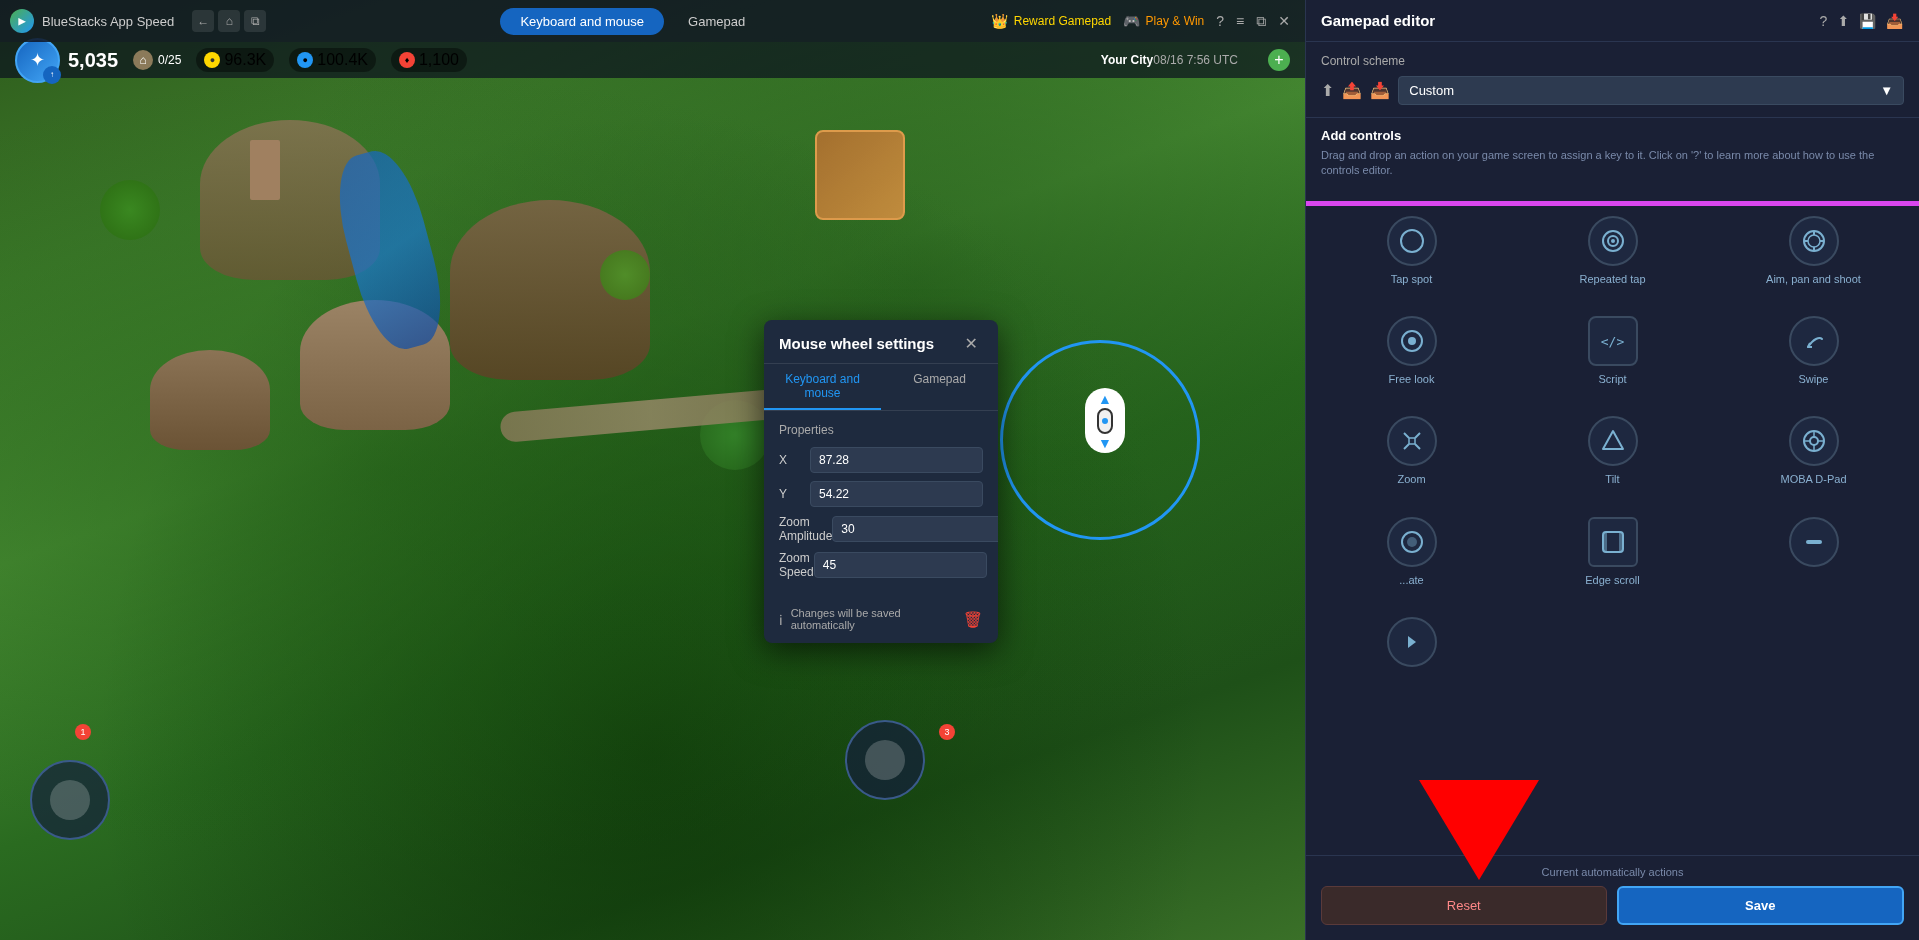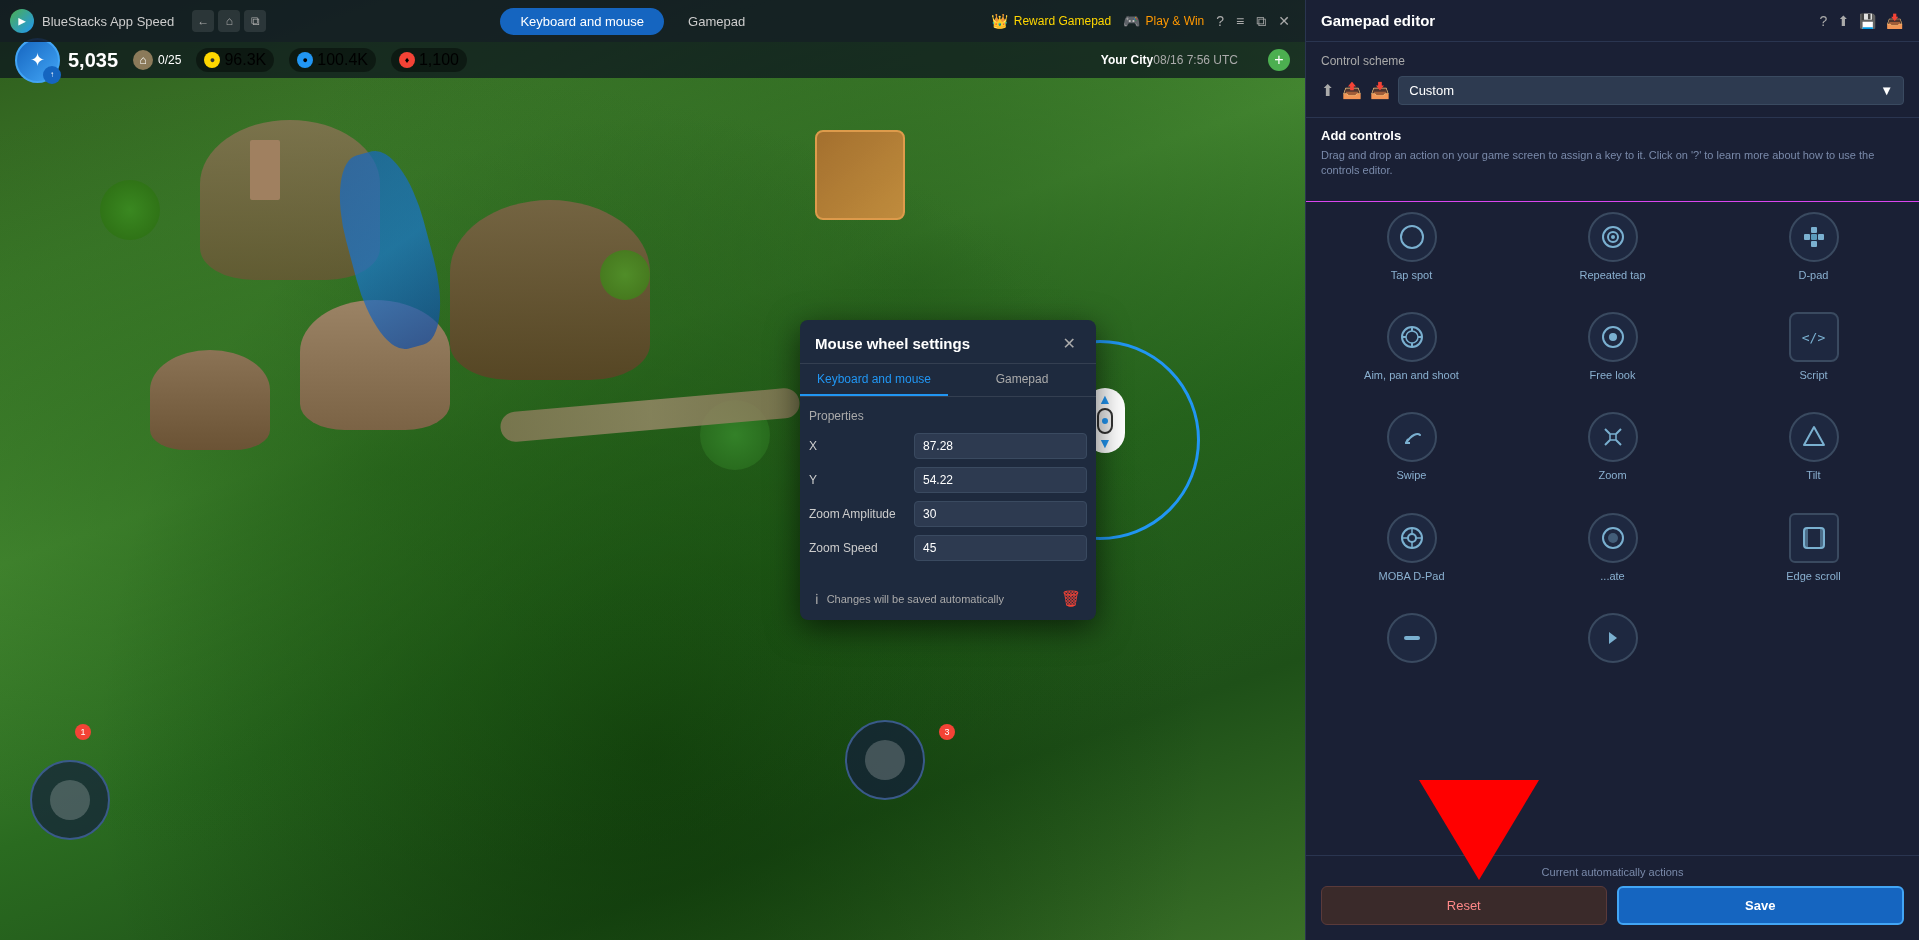--- a/index.html
+++ b/index.html
@@ -201,22 +201,22 @@
     .scroll-arrow-down {
       color: #2196F3;
       font-size: 14px;
       line-height: 1;
     }
 
     
     #mws-dialog {
       position: absolute;
       top: 320px;
-      left: 800px;
-      width: 296px;
+      left: 764px;
+      width: 234px;
       background: #1e2a3e;
       border-radius: 8px;
       z-index: 20;
       box-shadow: 0 8px 32px rgba(0,0,0,0.6);
       overflow: hidden;
     }
 
     .mws-header {
       display: flex;
       align-items: center;
@@ -254,21 +254,21 @@
       color: #aaa;
       border-bottom: 2px solid transparent;
     }
 
     .mws-tab.active {
       color: #2196F3;
       border-bottom-color: #2196F3;
     }
 
     .mws-body {
-      padding: 12px 9px;
+      padding: 12px 15px;
     }
 
     .mws-section-title {
       color: #aaa;
       font-size: 12px;
       margin-bottom: 10px;
       font-weight: 500;
     }
 
     .mws-field {
@@ -398,21 +398,21 @@
       padding: 6px 10px;
       cursor: pointer;
       display: flex;
       align-items: center;
       justify-content: space-between;
     }
 
     
     .add-controls-section {
       padding: 10px 15px;
-      border-bottom: 1px solid #d946ef;
+      border-bottom: 5px solid #d946ef;
     }
 
     .add-controls-title {
       color: white;
       font-size: 13px;
       font-weight: 600;
       margin-bottom: 5px;
     }
 
     .add-controls-desc {
@@ -809,32 +809,20 @@
         <div class="control-icon">
           <svg width="28" height="28" viewBox="0 0 28 28">
             <circle cx="14" cy="14" r="10" fill="none" stroke="#7ab0d0" stroke-width="2"></circle>
             <circle cx="14" cy="14" r="5" fill="none" stroke="#7ab0d0" stroke-width="2"></circle>
             <circle cx="14" cy="14" r="2" fill="#7ab0d0"></circle>
           </svg>
         </div>
         <span class="control-label">Repeated tap</span>
       </div>
 
-      <div class="control-item">
-        <div class="control-icon">
-          <svg width="28" height="28" viewBox="0 0 28 28">
-            <rect x="11" y="4" width="6" height="6" rx="1" fill="#7ab0d0"></rect>
-            <rect x="11" y="18" width="6" height="6" rx="1" fill="#7ab0d0"></rect>
-            <rect x="4" y="11" width="6" height="6" rx="1" fill="#7ab0d0"></rect>
-            <rect x="18" y="11" width="6" height="6" rx="1" fill="#7ab0d0"></rect>
-            <rect x="11" y="11" width="6" height="6" rx="1" fill="#5a9abc"></rect>
-          </svg>
-        </div>
-        <span class="control-label">D-pad</span>
-      </div>
 
       <div class="control-item">
         <div class="control-icon">
           <svg width="28" height="28" viewBox="0 0 28 28">
             <circle cx="14" cy="14" r="10" fill="none" stroke="#7ab0d0" stroke-width="2"></circle>
             <circle cx="14" cy="14" r="6" fill="none" stroke="#7ab0d0" stroke-width="1.5"></circle>
             <line x1="14" y1="4" x2="14" y2="8" stroke="#7ab0d0" stroke-width="2"></line>
             <line x1="14" y1="20" x2="14" y2="24" stroke="#7ab0d0" stroke-width="2"></line>
             <line x1="4" y1="14" x2="8" y2="14" stroke="#7ab0d0" stroke-width="2"></line>
             <line x1="20" y1="14" x2="24" y2="14" stroke="#7ab0d0" stroke-width="2"></line>

